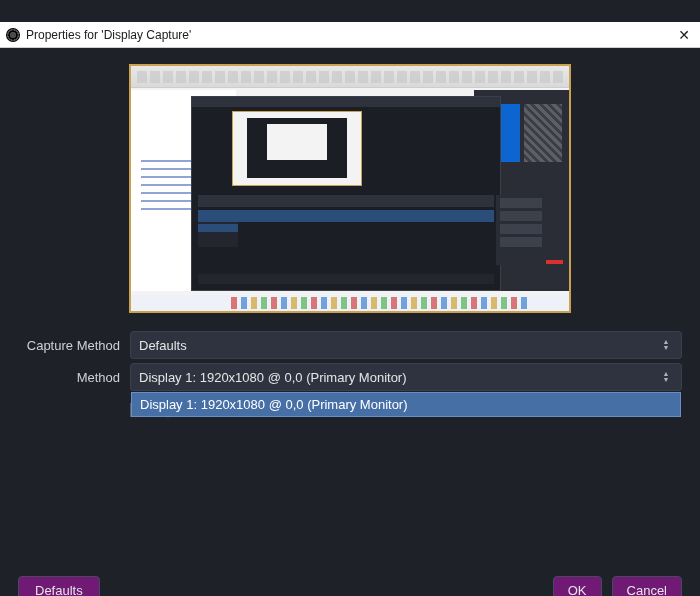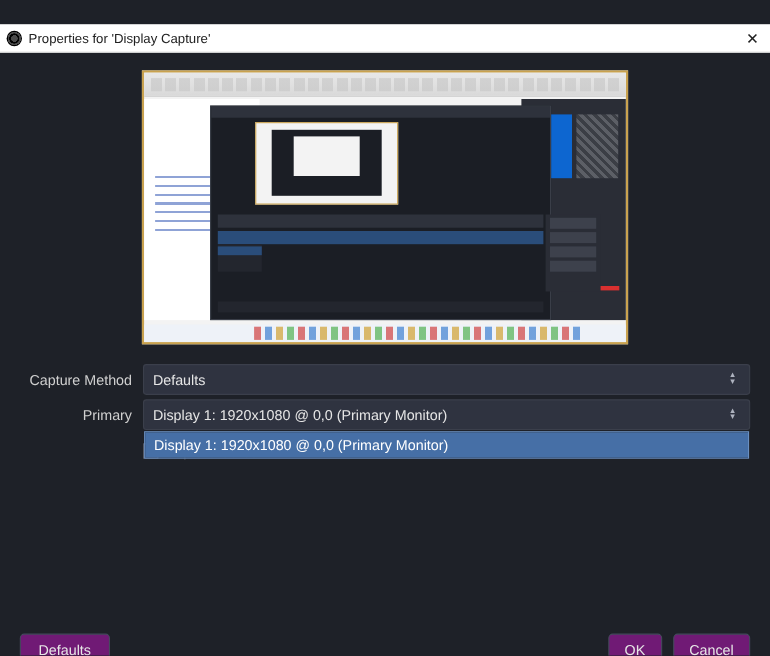--- a/index.html
+++ b/index.html
@@ -286,21 +286,21 @@
       <div class="dropdown">
         <span class="dropdown-text">Defaults</span>
         <span class="dropdown-spin">
           <span>▲</span>
           <span>▼</span>
         </span>
       </div>
     </div>
 
     <div class="form-row" style="position:relative">
-      <div class="form-label">Primary</div>
+      <div class="form-label">Method</div>
       <div class="dropdown" style="position:relative">
         <span class="dropdown-text">Display 1: 1920x1080 @ 0,0 (Primary Monitor)</span>
         <span class="dropdown-spin">
           <span>▲</span>
           <span>▼</span>
         </span>
         <div class="dropdown-list">
           <div class="dropdown-option">Display 1: 1920x1080 @ 0,0 (Primary Monitor)</div>
         </div>
       </div>

